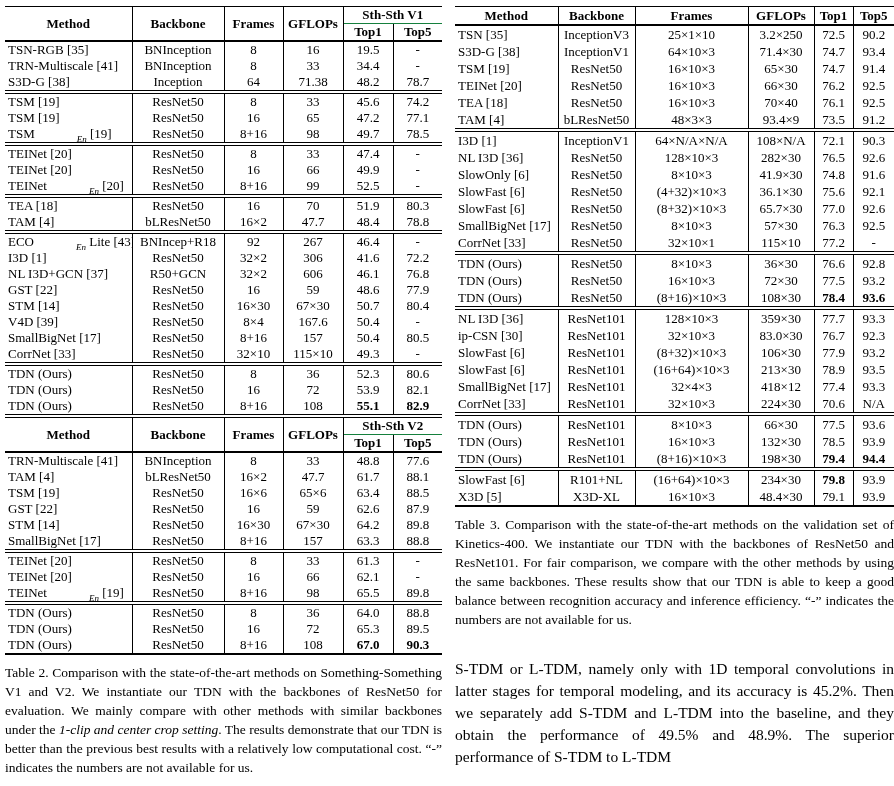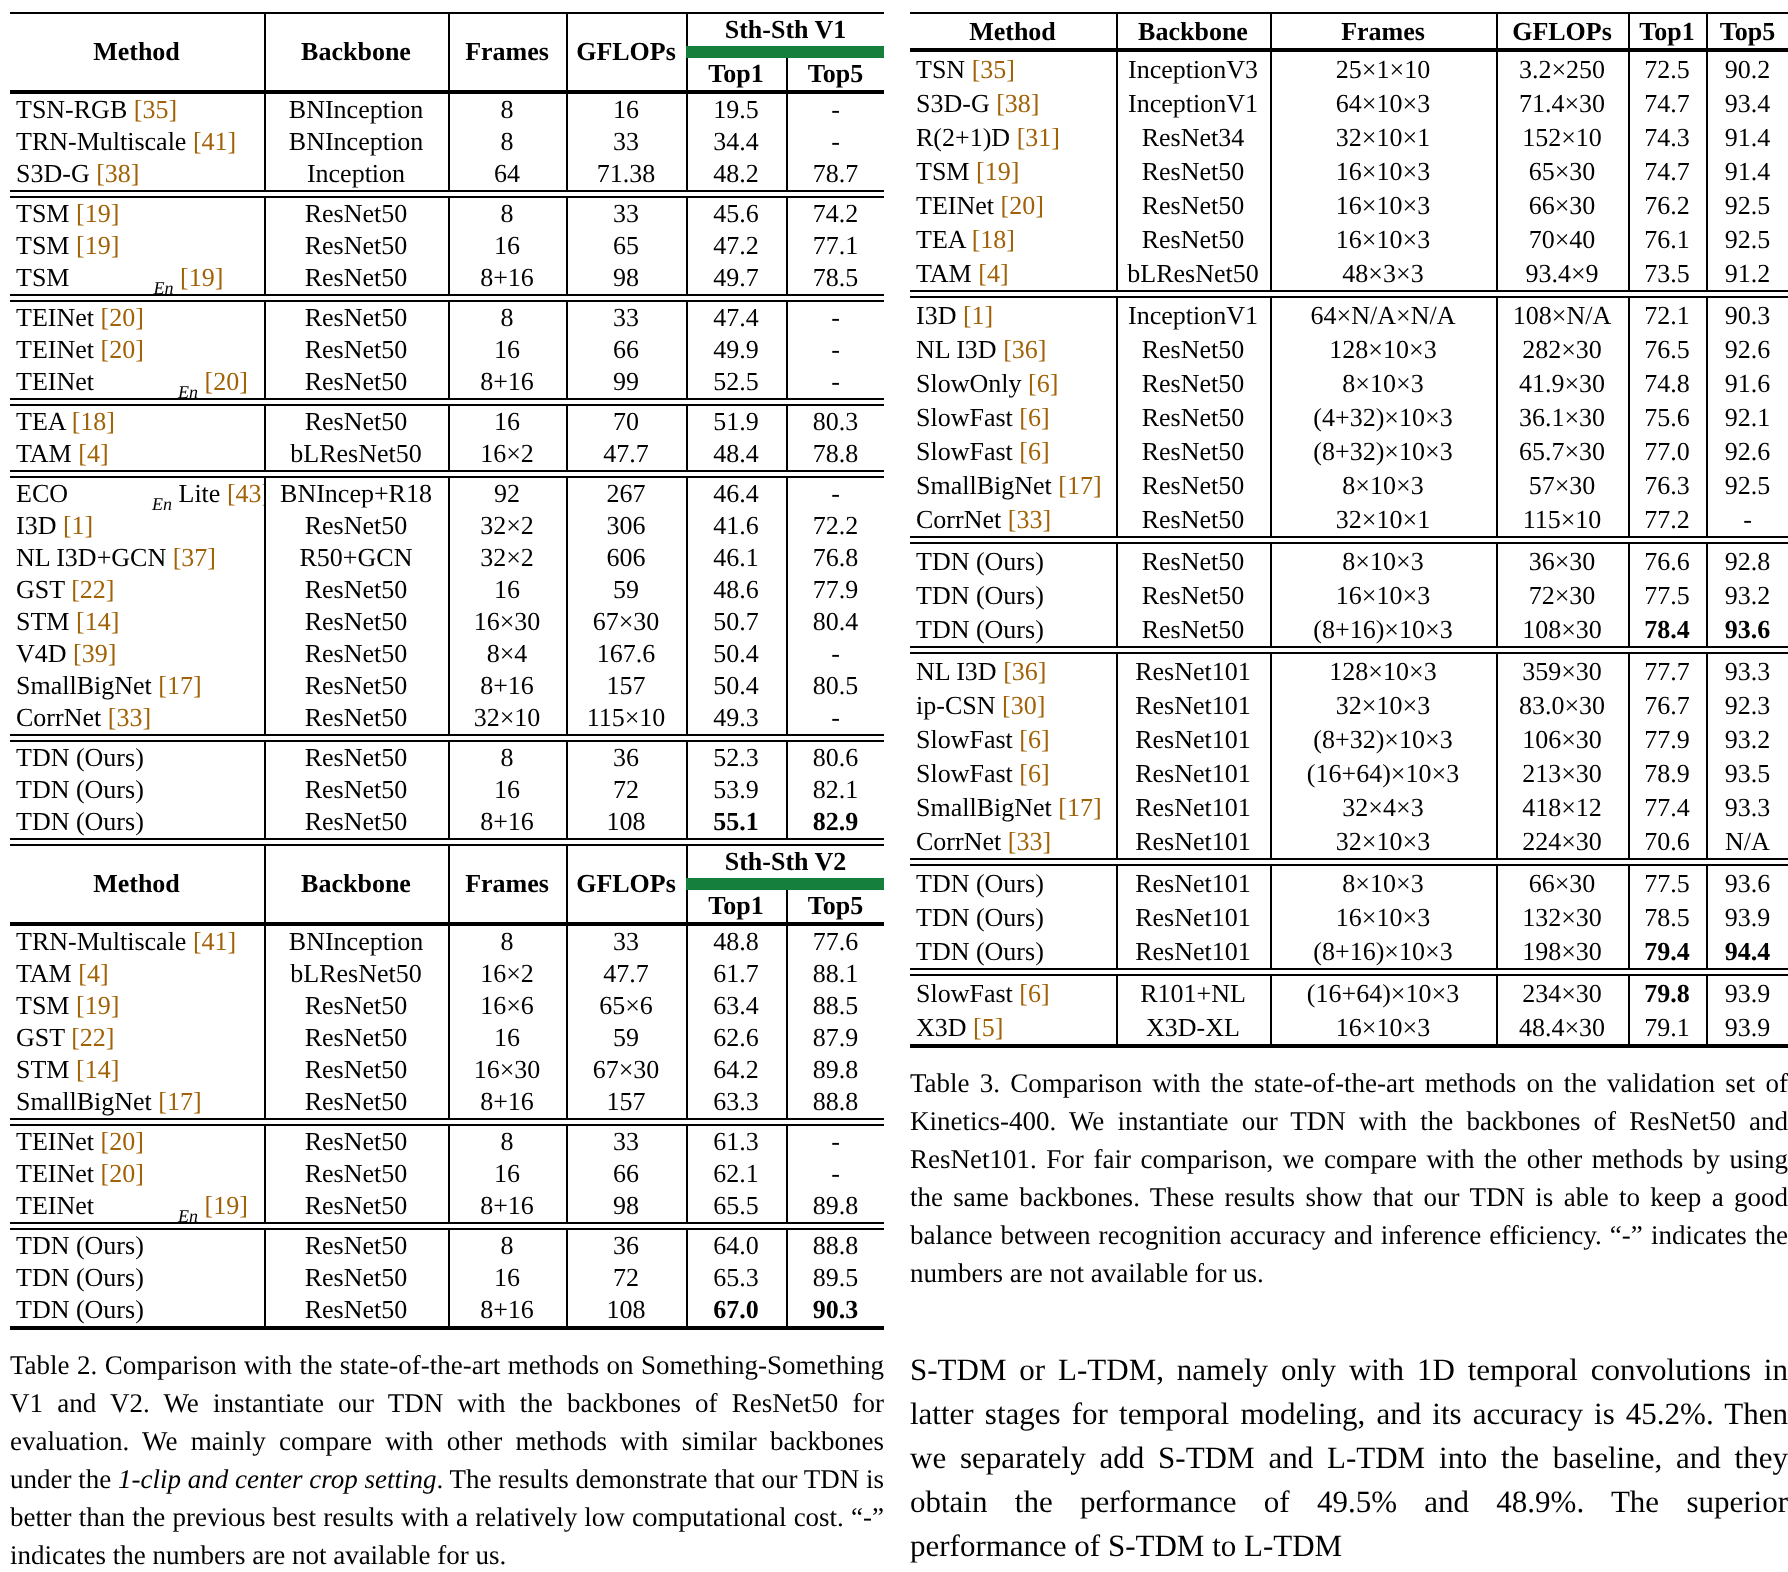--- a/index.html
+++ b/index.html
@@ -20,26 +20,26 @@
   .paper th,.paper td{
     font-size:13px;padding:0 1px;text-align:center;
     white-space:nowrap;overflow:hidden;
     border-right:1px solid #000;
   }
   .paper th:last-child,.paper td:last-child{border-right:none;}
   #table2 th,#table2 td{height:16px;line-height:16px;}
   #table3 th,#table3 td{height:17px;line-height:17px;}
   .paper td:first-child{text-align:left;padding-left:3px;}
   .paper thead th{font-weight:bold;border-bottom:2px solid #000;}
-  .paper thead th.span-head{border-bottom:6px solid #15803d;}
+  .paper thead th.span-head{border-bottom:1px solid #15803d;}
   .paper thead.mid{border-top:4px double #000;}
   .paper tbody.group{border-top:4px double #000;}
   .paper tbody.after-head{border-top:none;}
 
-  .cite{color:#a16207;}
+  .cite{color:#000000;}
   sub.en{font-style:italic;font-size:9px;line-height:0;padding-left:42px;}
 
   .caption{
     font-size:13.5px;line-height:19px;text-align:justify;
     margin:8px 0 0 0;
   }
   .caption b{font-weight:normal;}
   .bodytext{
     font-size:15.5px;line-height:22px;text-align:justify;
     margin:29px 0 0 0;
@@ -410,28 +410,20 @@
           </tr>
           <tr>
             <td>S3D-G <span class="cite">[38]</span></td>
             <td>InceptionV1</td>
             <td>64×10×3</td>
             <td>71.4×30</td>
             <td>74.7</td>
             <td>93.4</td>
           </tr>
           <tr>
-            <td>R(2+1)D <span class="cite">[31]</span></td>
-            <td>ResNet34</td>
-            <td>32×10×1</td>
-            <td>152×10</td>
-            <td>74.3</td>
-            <td>91.4</td>
-          </tr>
-          <tr>
             <td>TSM <span class="cite">[19]</span></td>
             <td>ResNet50</td>
             <td>16×10×3</td>
             <td>65×30</td>
             <td>74.7</td>
             <td>91.4</td>
           </tr>
           <tr>
             <td>TEINet <span class="cite">[20]</span></td>
             <td>ResNet50</td>

